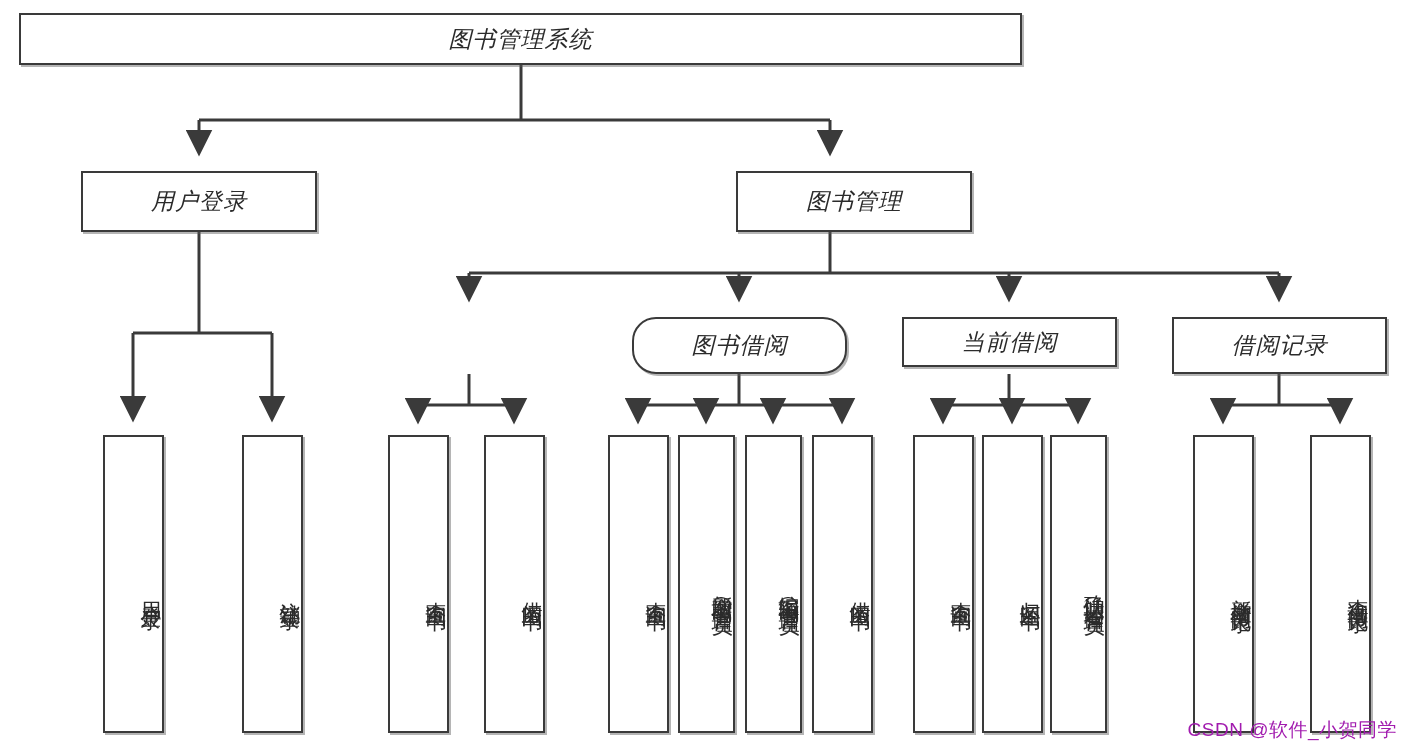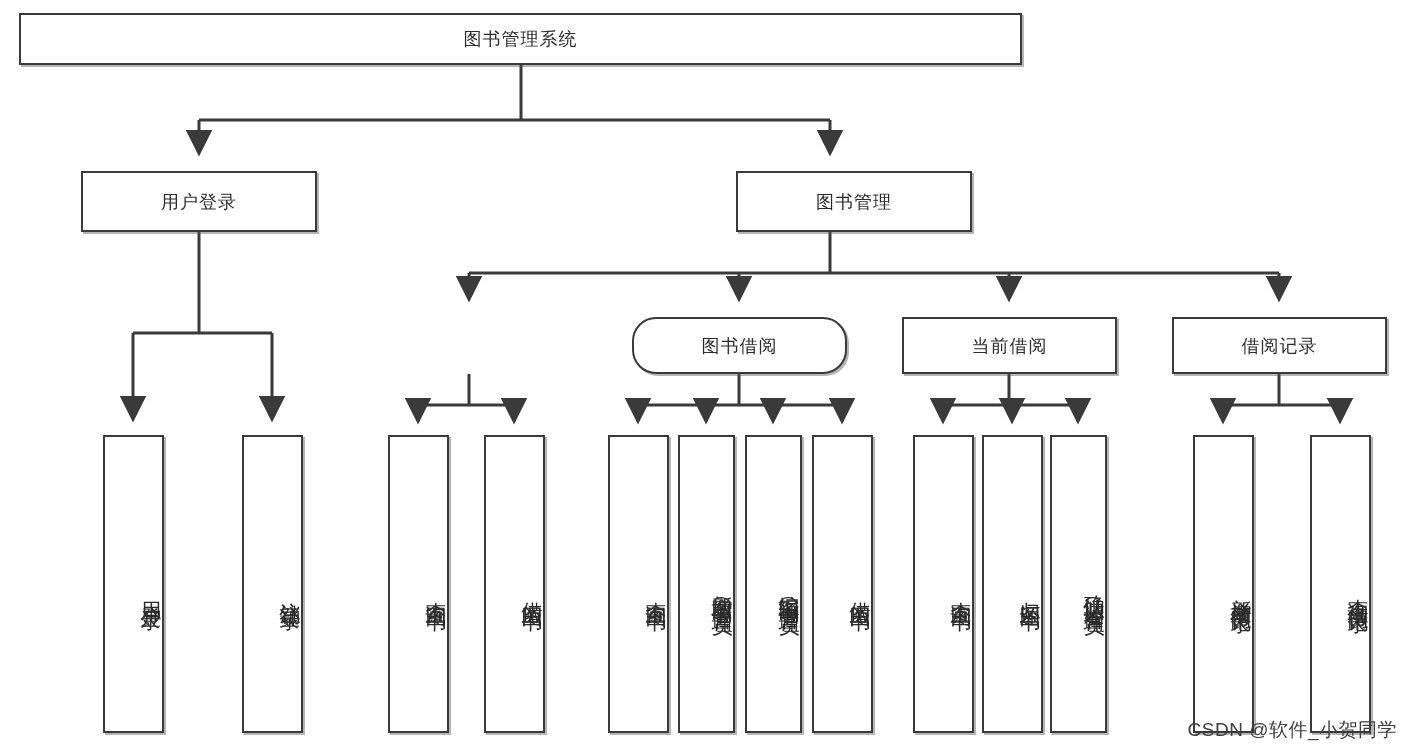--- a/index.html
+++ b/index.html
@@ -30,22 +30,23 @@
     box-sizing: border-box;
     background: #ffffff;
     border: 2px solid #3a3a3a;
     box-shadow: 2px 2px 0 rgba(90,90,90,0.45);
     display: flex;
     align-items: center;
     justify-content: center;
     color: #2b2b2b;
   }
   .node.horiz {
-    font-size: 18px;
+    font-size: 23px;
     letter-spacing: 1px;
+    font-style: italic;
   }
   .node.vert {
     writing-mode: vertical-rl;
     text-orientation: upright;
     font-size: 21px;
     letter-spacing: 3px;
     align-items: flex-start;
     justify-content: center;
     padding-top: 14px;
     line-height: 1.06;
@@ -53,21 +54,21 @@
   }
   .node.vert > span {
     writing-mode: vertical-rl;
     text-orientation: upright;
   }
   #watermark {
     position: absolute;
     right: 8px;
     bottom: 4px;
     font-size: 19px;
-    color: #404040;
+    color: #a21caf;
     letter-spacing: 0.5px;
     white-space: nowrap;
   }
 </style>
 </head>
 <body>
 
 <div id="canvas">
 
   <svg id="wires" viewBox="0 0 1405 747" preserveAspectRatio="none" aria-hidden="true">
@@ -128,21 +129,21 @@
   <div class="node horiz" style="left:81px; top:171px; width:236px; height:61px;">
     <span>用户登录</span>
   </div>
   <div class="node horiz" style="left:712px; top:171px; width:236px; height:61px;margin-left:24px;">
     <span>图书管理</span>
   </div>
 
   <div class="node horiz" style="left:632px; top:317px; width:215px; height:57px;border-radius:24px;">
     <span>图书借阅</span>
   </div>
-  <div class="node horiz" style="left:902px; top:317px; width:215px; height:57px;">
+  <div class="node horiz" style="left:902px; top:317px; width:215px; height:50px;">
     <span>当前借阅</span>
   </div>
   <div class="node horiz" style="left:1172px; top:317px; width:215px; height:57px;text-align:center;">
     <span>借阅记录</span>
   </div>
 
   <div class="node vert" style="left:103px; top:435px; width:61px; height:298px;">
     <span>用户登录</span>
   </div>
   <div class="node vert" style="left:242px; top:435px; width:61px; height:298px;">

